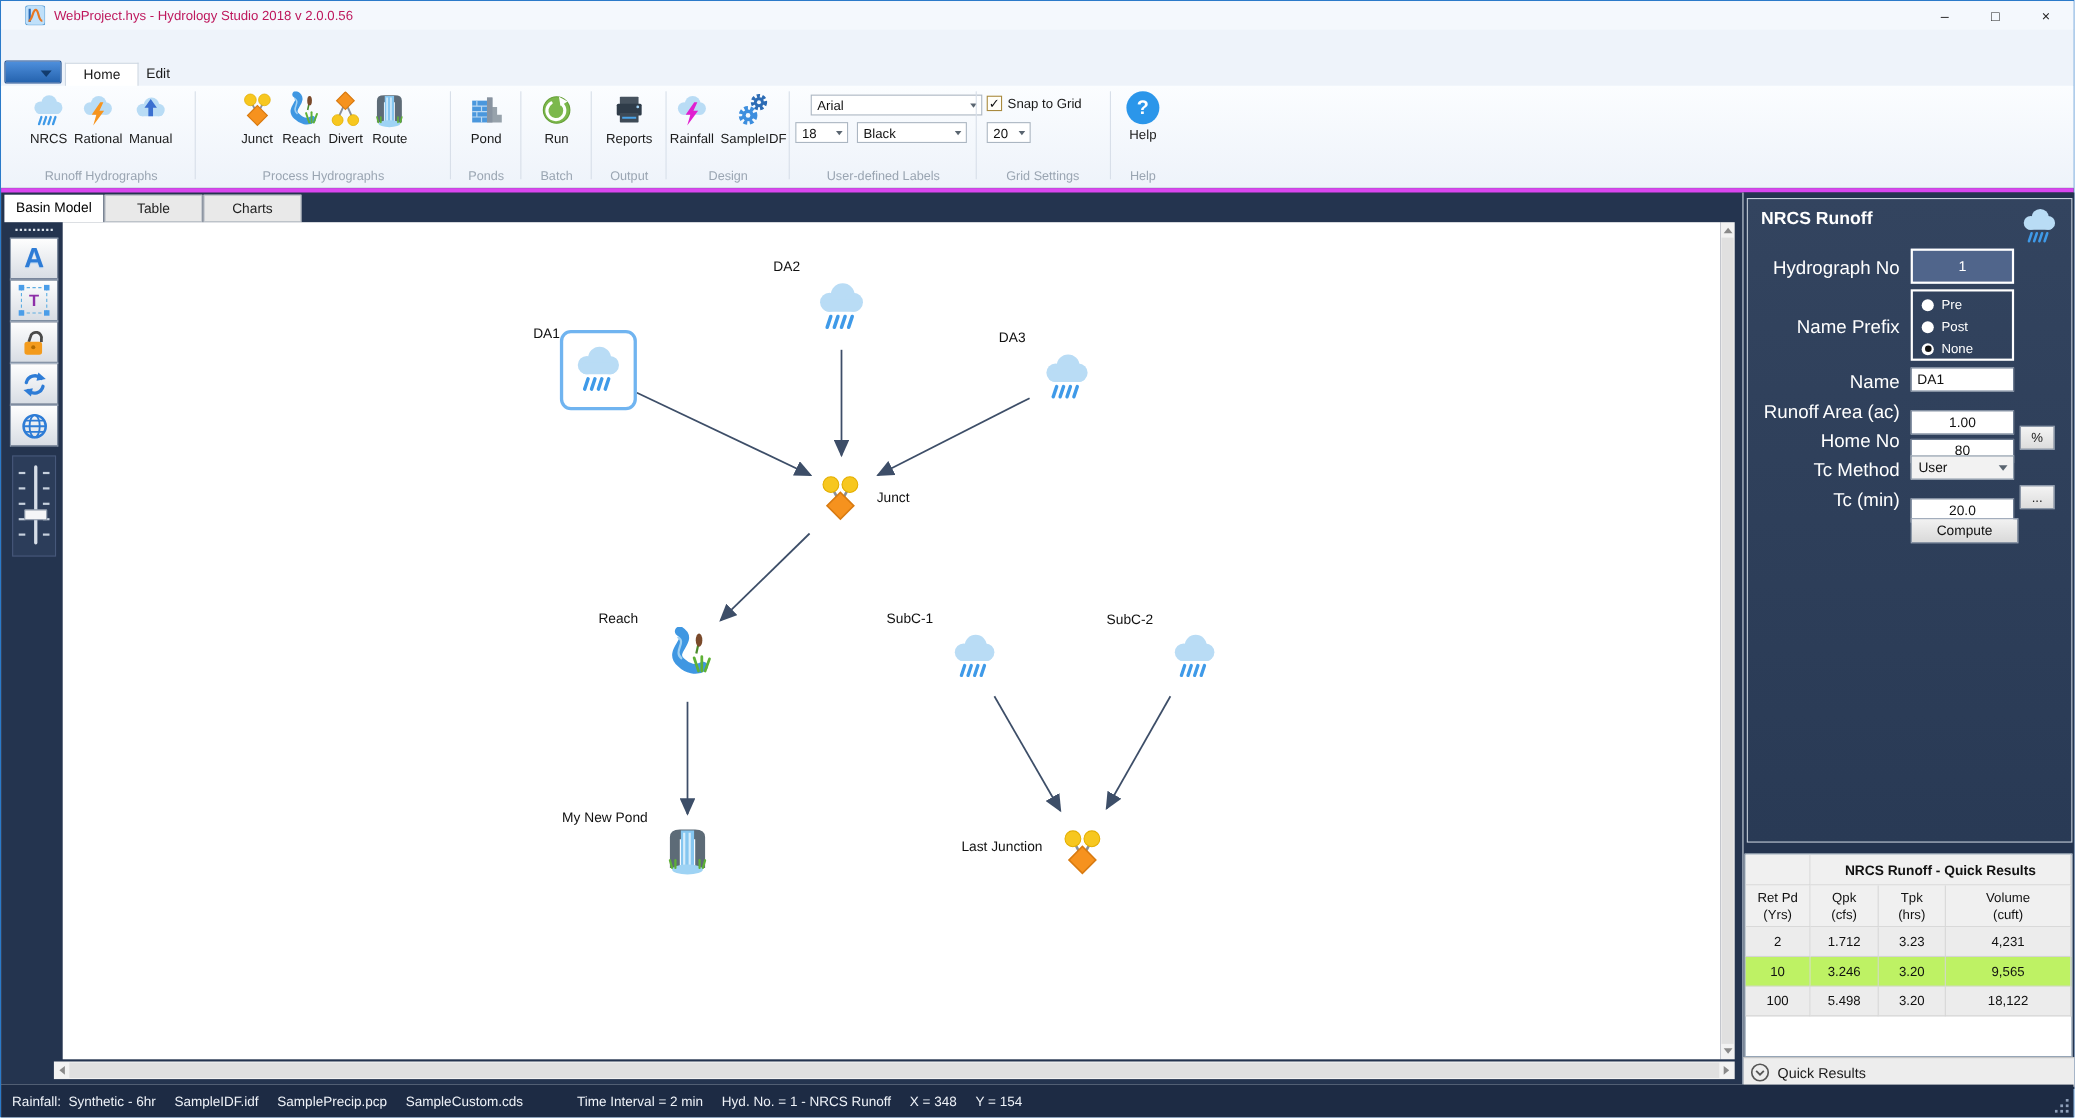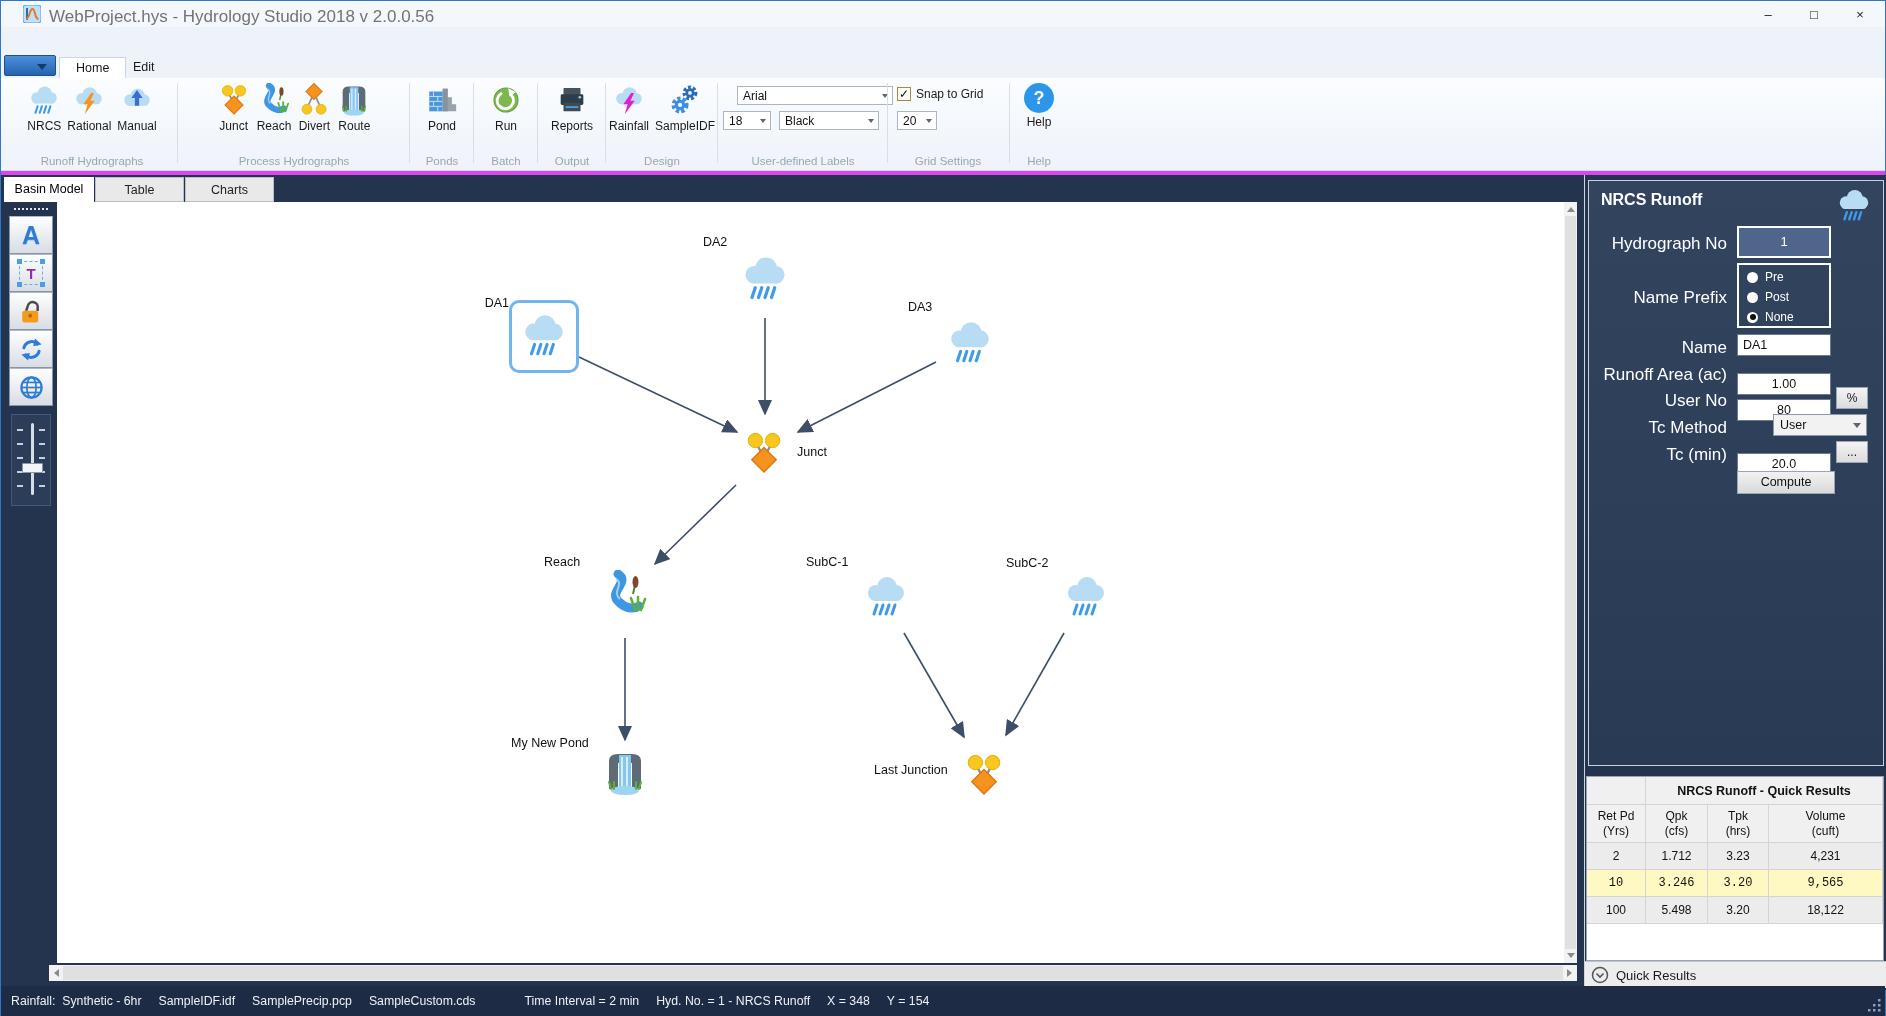--- a/index.html
+++ b/index.html
@@ -3,21 +3,21 @@
 <meta charset="utf-8">
 <style>
   * { margin:0; padding:0; box-sizing:border-box; }
   html,body { width:1886px; height:1016px; overflow:hidden; }
   body { font-family:"Liberation Sans", sans-serif; font-size:12px; color:#1a1a1a; }
   #app { position:relative; width:1886px; height:1016px; background:#f3f7fc; border:1px solid #2a7ac9; }
 
   
   .titlebar { position:absolute; left:0; top:0; width:100%; height:26px; background:#f4f8fd; }
   .app-icon { position:absolute; left:22px; top:4px; width:18px; height:18px; }
-  .title-text { position:absolute; left:48px; top:6px; font-size:17px; color:#737373; }
+  .title-text { position:absolute; left:48px; top:6px; font-size:12px; color:#be185d; }
   .win-btn { position:absolute; top:0; width:46px; height:27px; display:flex; align-items:center; justify-content:center; font-size:13px; color:#222; cursor:default; }
   .win-min { right:94px; } .win-max { right:48px; } .win-close { right:2px; }
 
   
   .ribbon-tabrow { position:absolute; left:0; top:26px; width:100%; height:51px; background:#eef3fa; }
   .app-menu-btn { position:absolute; left:3px; top:28px; width:52px; height:21px; border-radius:2px;
       background:linear-gradient(#4e8fdc,#2563ae); border:1px solid #1d4f92; }
   .app-menu-btn .tri { position:absolute; right:8px; top:8px; width:0; height:0;
       border-left:5px solid transparent; border-right:5px solid transparent; border-top:6px solid #123c6e; }
   .rtab { position:absolute; top:30px; height:21px; padding:3px 16px 0; font-size:12.5px; color:#1a1a1a; }
@@ -101,21 +101,21 @@
       border:1px solid #9aa5b5; color:#111; font-size:12.5px; text-align:center; line-height:21px; }
 
   
   .qrbox { position:absolute; left:1px; top:601px; width:298px; height:185px; background:#fff; border:1px solid #96a5b6; }
   .qr-grid { display:grid; grid-template-columns:59px 62px 61px 1fr; }
   .qrc { border-right:1px solid #d4d4d4; border-bottom:1px solid #d4d4d4; display:flex; align-items:center; justify-content:center;
       font-size:12px; color:#111; text-align:center; }
   .qr-h1 { height:28px; background:#f0f0f0; font-weight:bold; font-size:12.5px; }
   .qr-h2 { height:38px; background:#f0f0f0; flex-direction:column; line-height:15px; }
   .qr-d { height:27px; }
-  .row-even { background:#ececec; } .row-odd { background:#fef9c3;font-family:Liberation Mono, monospace; }
+  .row-even { background:#ececec; } .row-odd { background:#bef264; }
   .qr-expander { position:absolute; left:0px; top:786px; width:301px; height:27px; background:#ededed; border-top:1px solid #c4c4c4;
       display:flex; align-items:center; gap:7px; padding-left:6px; color:#1a1a1a; font-size:13px; }
 
   
   .statusbar { position:absolute; left:0; top:985px; width:100%; height:30px; background:#1d2b44; color:#eef2f8;
       display:flex; align-items:center; font-size:12.3px; }
   .statusbar span { margin-right:17px; }
   .pre { white-space:pre; }
   .grip { position:absolute; right:3px; bottom:3px; }
 </style>
@@ -617,26 +617,26 @@
             <span class="radio-lbl">None</span>
           </div>
         </div>
 
         <div class="prow-label" style="top:157px;">Name</div>
         <input class="pfield" style="top: 153px; padding-left: 5px;" value="DA1">
 
         <div class="prow-label" style="top:184px;">Runoff Area (ac)</div>
         <input class="pfield center" style="top: 180px;" value="1.00">
 
-        <div class="prow-label" style="top:210px;">User No</div>
+        <div class="prow-label" style="top:210px;">Home No</div>
         <input class="pfield center" style="top: 206px;" value="80">
         <div class="sbtn" style="top:206px;">%</div>
 
         <div class="prow-label" style="top:237px;">Tc Method</div>
-        <div class="pcombo" style="top:233px;margin-left:36px;">
+        <div class="pcombo" style="top:233px;">
           <span>User</span>
           <span class="chev"></span>
         </div>
 
         <div class="prow-label" style="top:264px;">Tc (min)</div>
         <input class="pfield center" style="top: 260px;" value="20.0">
         <div class="sbtn" style="top:260px;">...</div>
 
         <div class="compute">Compute</div>
       </div>

